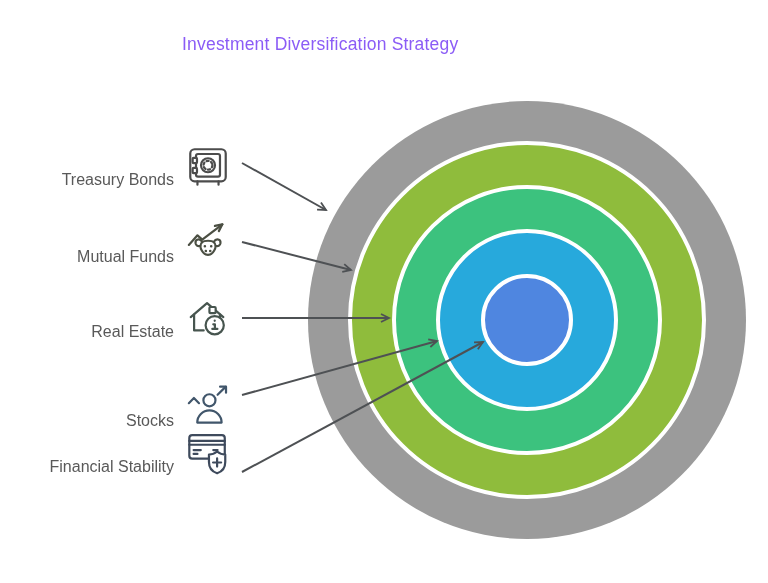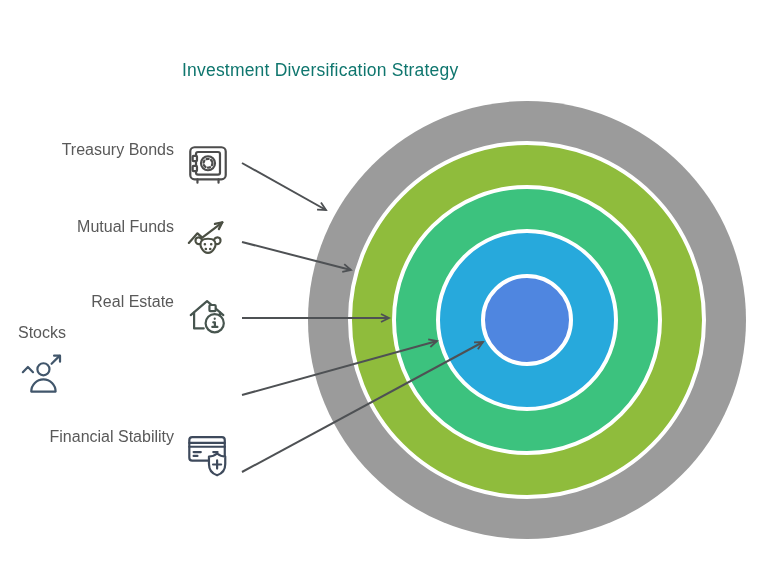--- a/index.html
+++ b/index.html
@@ -1,29 +1,29 @@
 <!DOCTYPE html>
 <html><head>
 <meta charset="utf-8">
 <style>
   html,body{margin:0;padding:0;background:#ffffff;}
   .stage{
     position:relative;width:768px;height:583px;background:#ffffff;overflow:hidden;
     font-family:"Liberation Sans",sans-serif;
   }
   .title{
-    position:absolute;left:182px;top:60px;
-    font-size:17.5px;line-height:20px;color:#0f766e;letter-spacing:.2px;
+    position:absolute;left:182px;top:34px;
+    font-size:17.5px;line-height:20px;color:#8b5cf6;letter-spacing:.2px;
   }
   svg.target{position:absolute;left:0;top:0;}
   .label-row{
     position:absolute;left:18px;width:214px;height:48px;
-    display:flex;align-items:flex-start;justify-content:flex-end;gap:10px;
+    display:flex;align-items:flex-end;justify-content:flex-end;gap:10px;
   }
-  .row-1{top:141px;} .row-2{top:218px;} .row-3{top:293px;} .row-4{top:352px;flex-direction:column;} .row-5{top:428px;}
+  .row-1{top:141px;} .row-2{top:218px;} .row-3{top:293px;} .row-4{top:382px;} .row-5{top:428px;}
   .label-text{
     font-size:16px;color:#595959;white-space:nowrap;line-height:18px;
   }
   .icon{display:flex;align-items:center;justify-content:center;width:48px;flex:0 0 48px;}
   .icon svg{display:block;}
   .icon-safe{color:#4C4C4C;}
   .icon-bull{color:#4B4F43;}
   .icon-house{color:#47554F;}
   .icon-person{color:#41566B;}
   .icon-card{color:#3E4A5C;}

